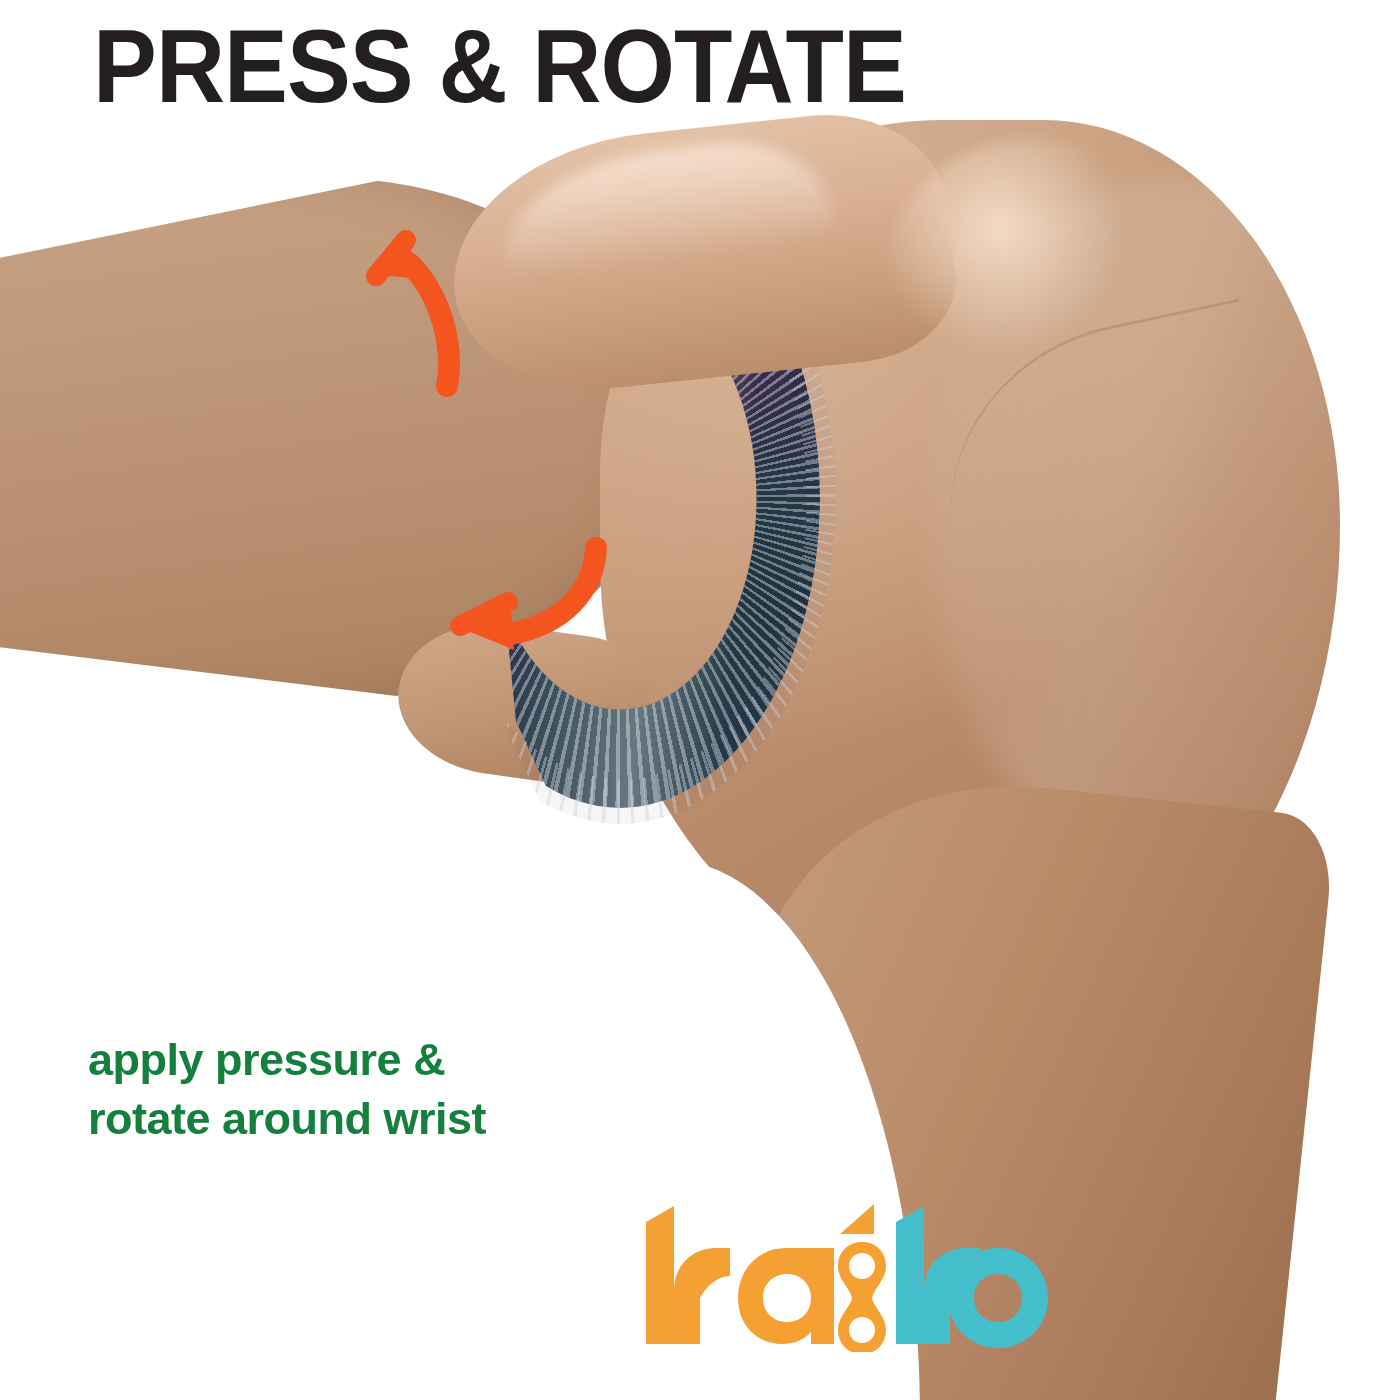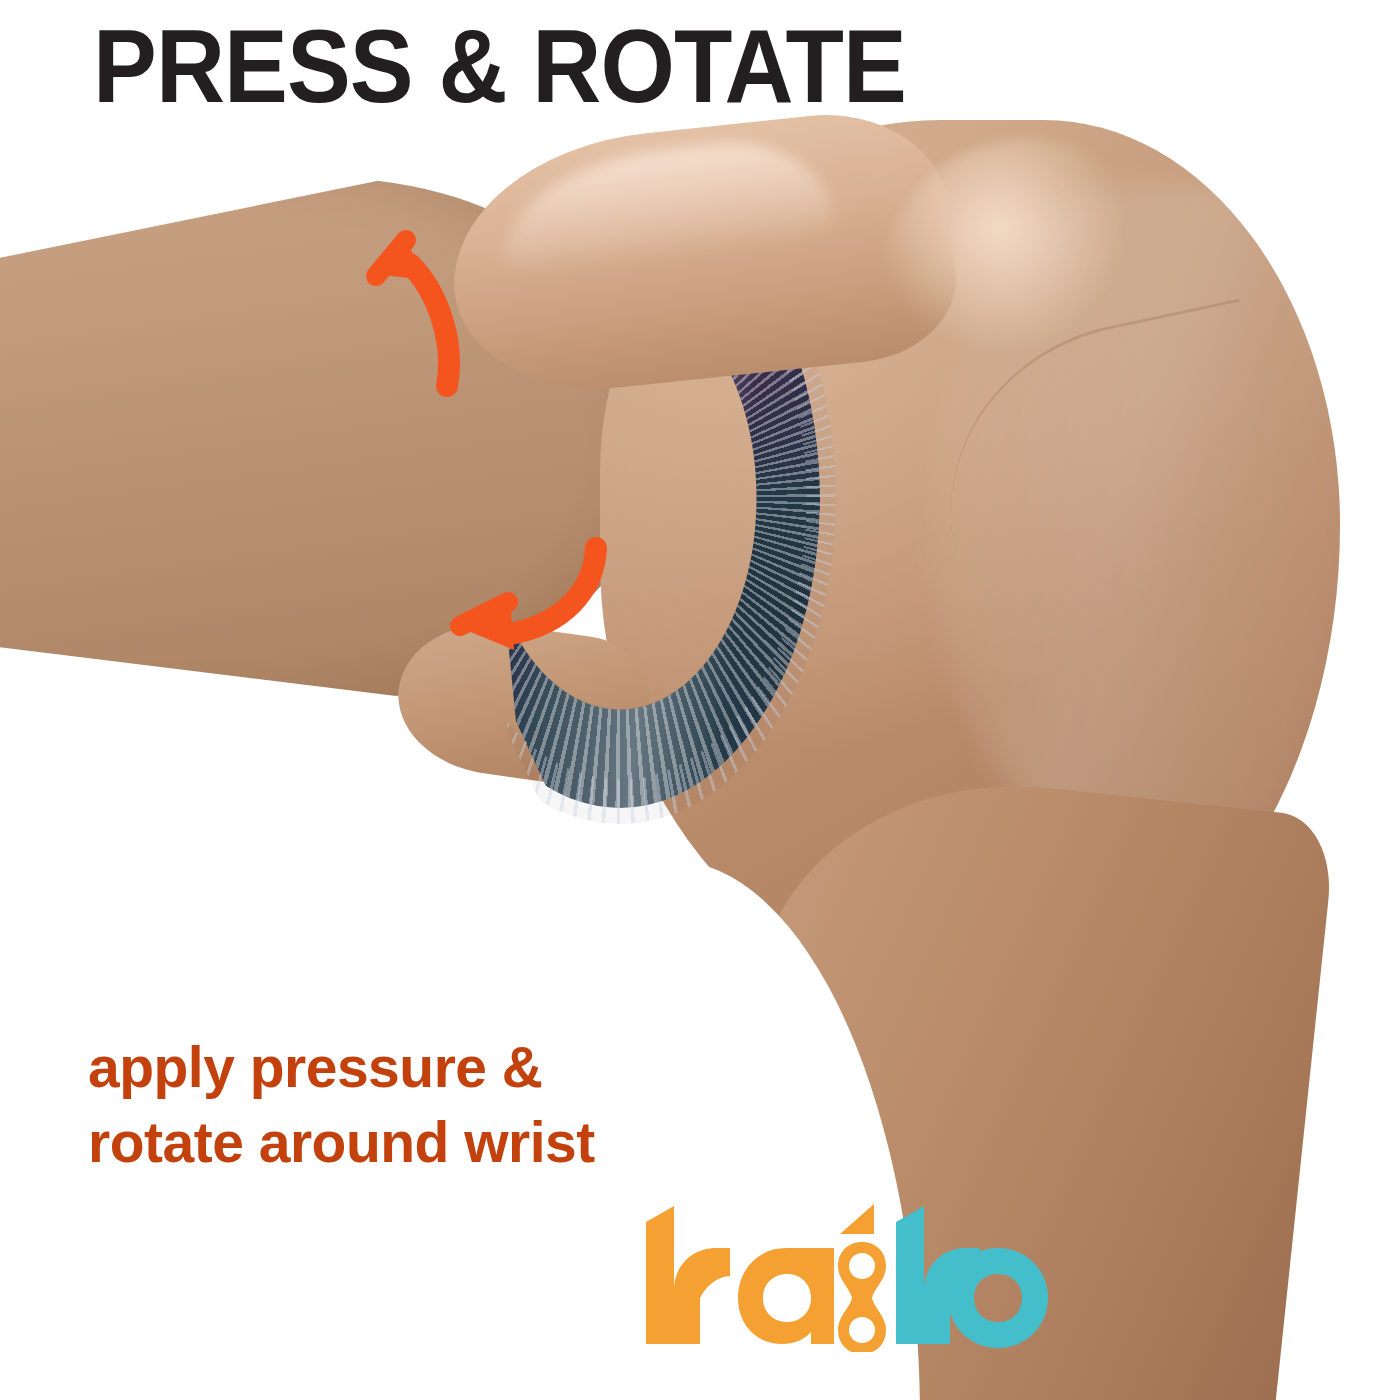--- a/index.html
+++ b/index.html
@@ -33,24 +33,24 @@
     white-space: nowrap;
   }
 
   
   .caption {
     position: absolute;
     left: 88px;
     top: 1030px;
     font-family: "Liberation Sans", sans-serif;
     font-weight: bold;
-    font-size: 57px;
+    font-size: 45px;
     line-height: 1.32;
     letter-spacing: -0.5px;
-    color: #c2410c;
+    color: #15803d;
     white-space: pre-line;
   }
 
   
   .photo-stage {
     position: absolute;
     left: 0;
     top: 0;
     width: 1399px;
     height: 1400px;

